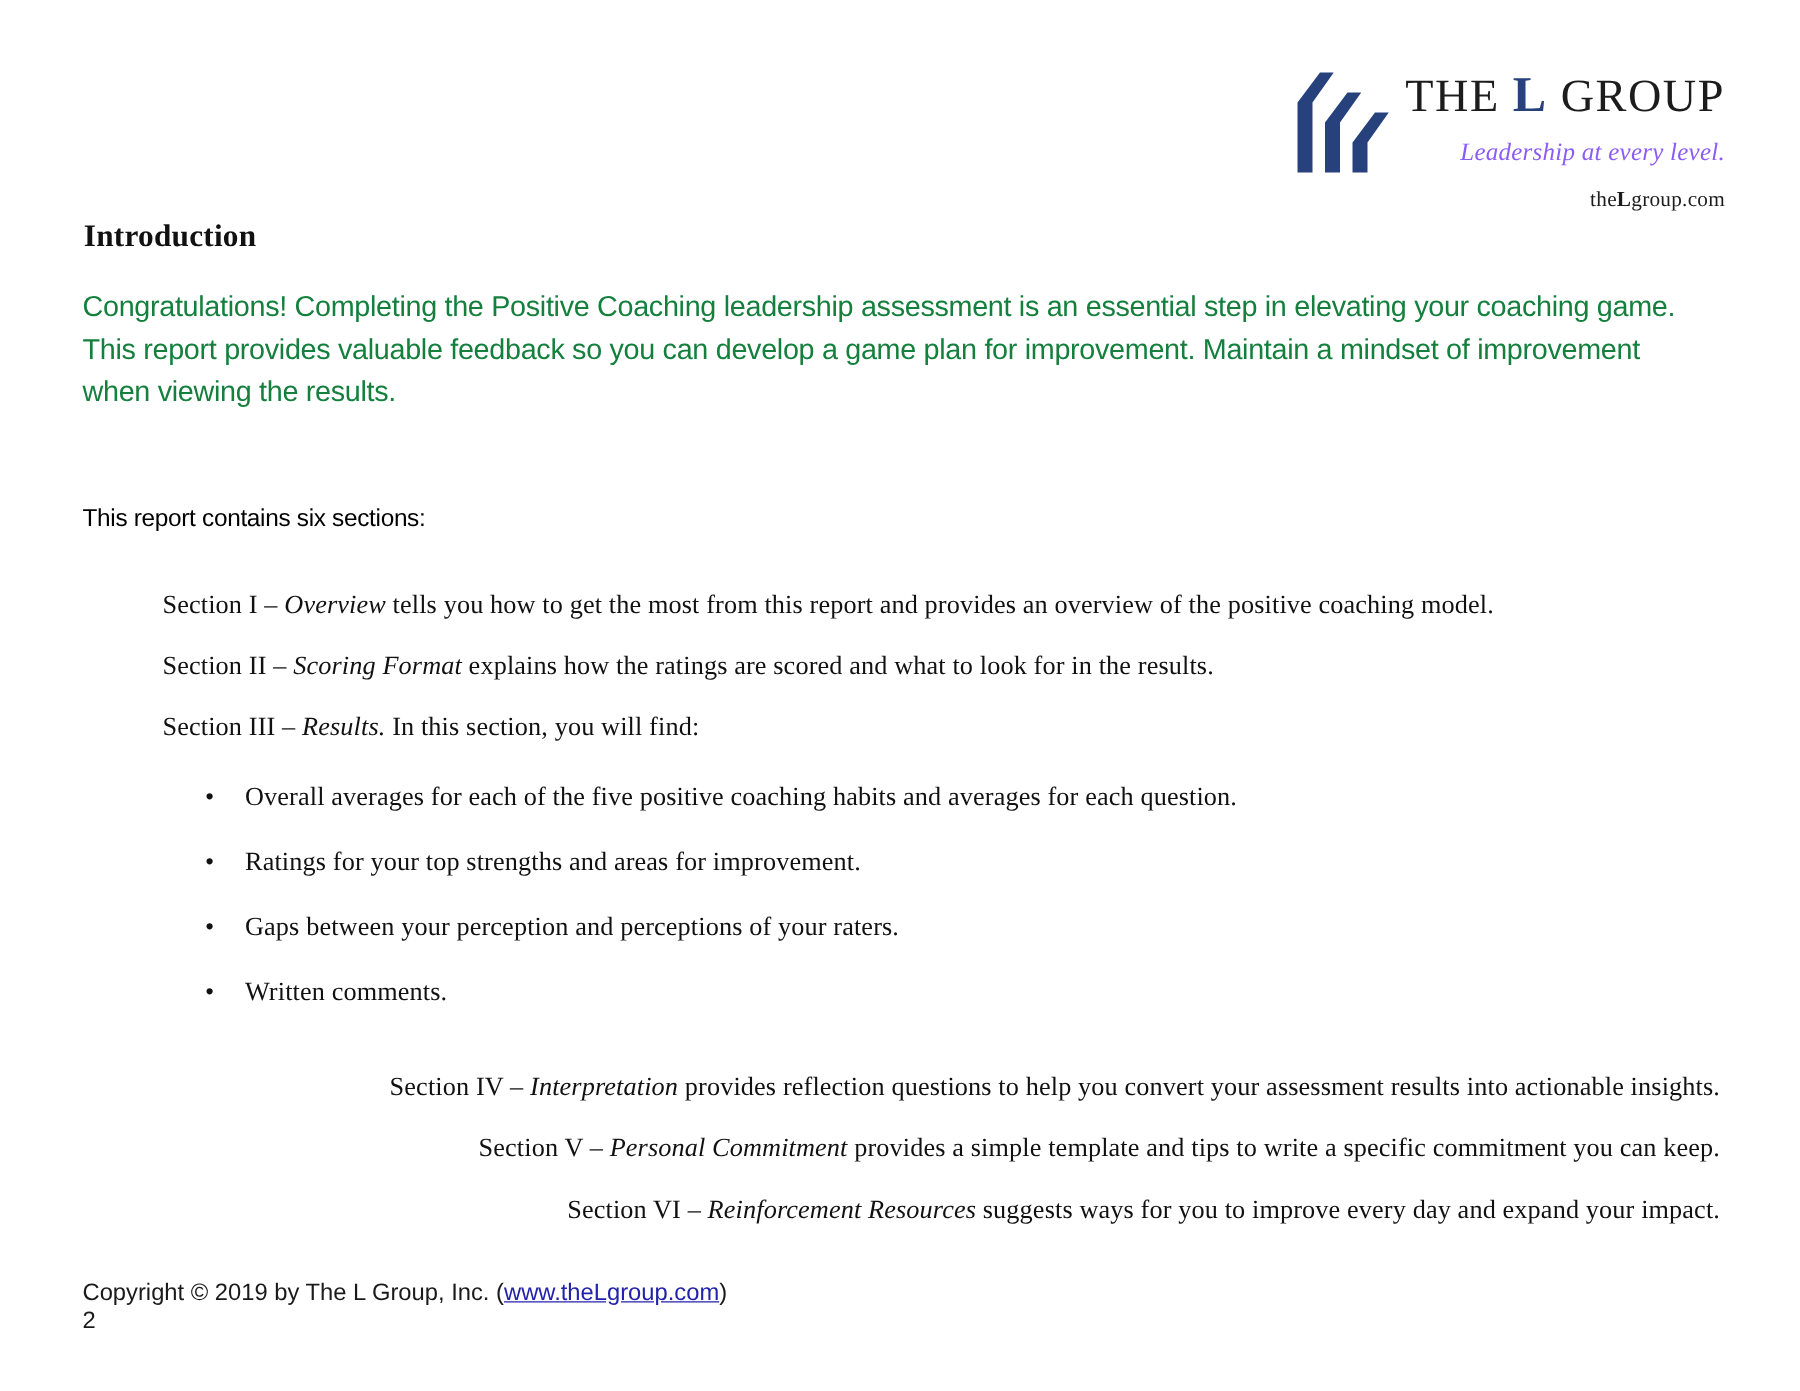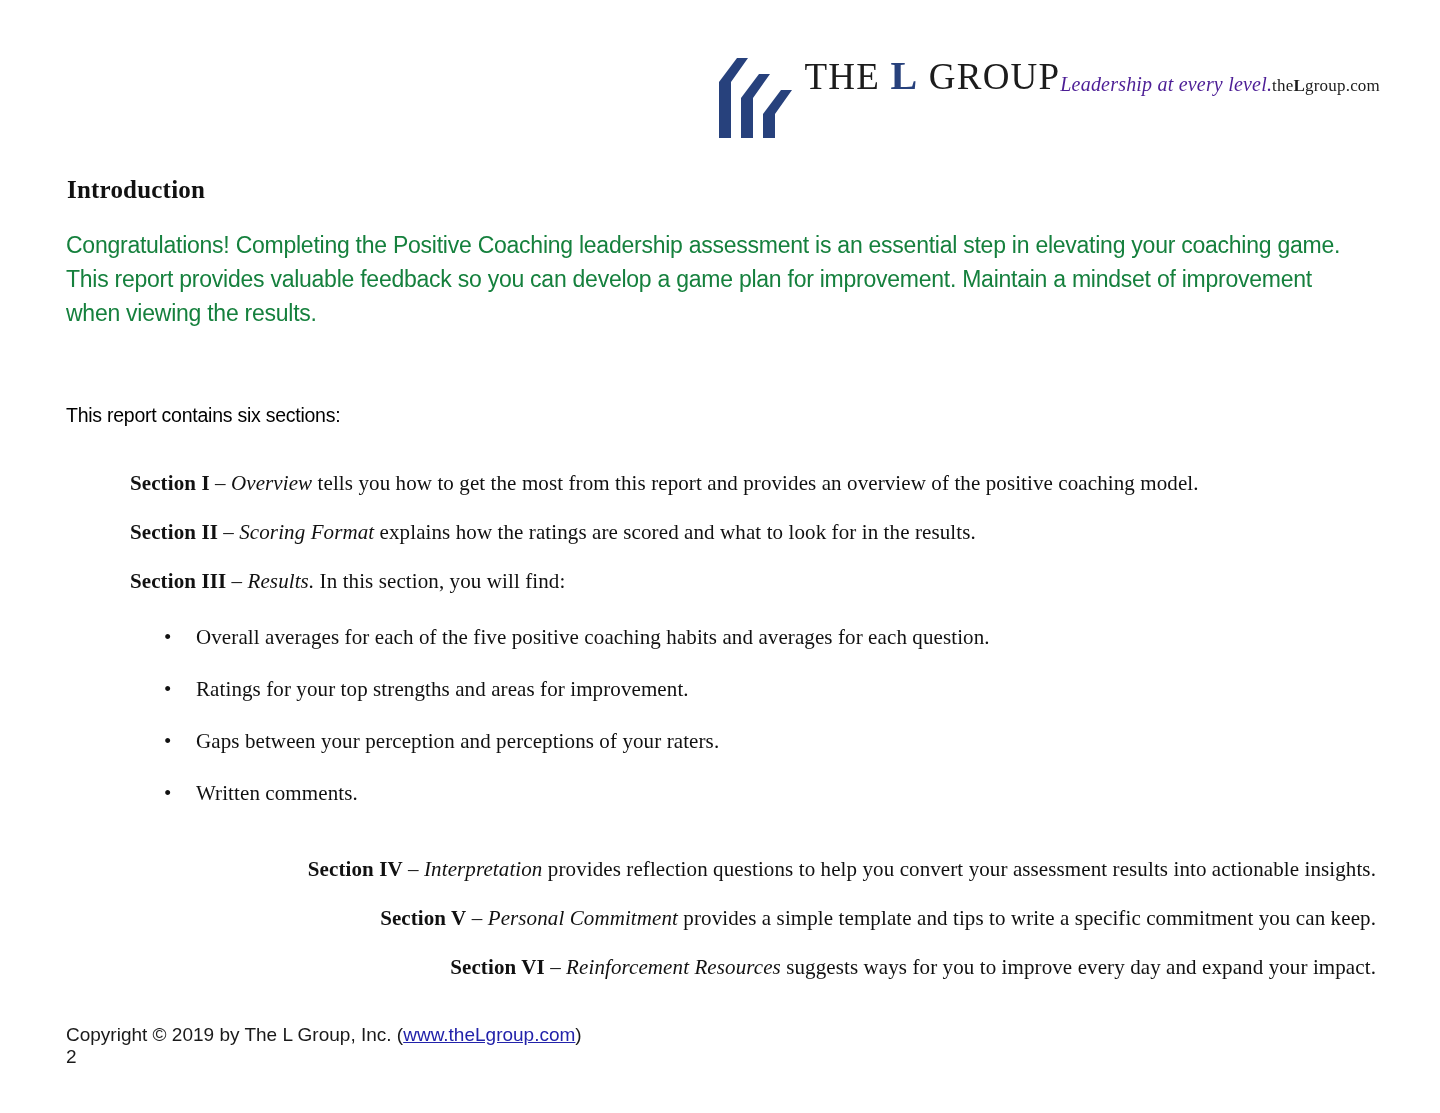--- a/index.html
+++ b/index.html
@@ -25,43 +25,43 @@
     align-items: flex-start;
   }
   .logo-mark {
     width: 82px;
     height: 92px;
     margin-right: 6px;
     flex: 0 0 auto;
   }
   .logo-text {
     display: flex;
-    flex-direction: row;
+    flex-direction: column;
     align-items: flex-end;
     padding-top: 4px;
   }
   .logo-title {
     font-family: "Liberation Serif", "DejaVu Serif", serif;
     font-size: 37px;
     letter-spacing: 1.2px;
     color: #1c1c1c;
     line-height: 1;
     white-space: nowrap;
   }
   .logo-title .lg-l {
     color: #27417c;
     font-weight: bold;
     font-size: 40px;
   }
   .logo-tagline {
     font-family: "Liberation Serif", "DejaVu Serif", serif;
     font-style: italic;
     font-size: 20px;
-    color: #4c1d95;
-    margin-top: 5px;
+    color: #8b5cf6;
+    margin-top: 15px;
     letter-spacing: 0.2px;
     white-space: nowrap;
   }
   .logo-site {
     font-family: "Liberation Serif", "DejaVu Serif", serif;
     font-size: 17px;
     color: #1c1c1c;
     margin-top: 16px;
     letter-spacing: 0.2px;
     white-space: nowrap;
@@ -109,21 +109,21 @@
   }
 
   .section-line {
     font-family: "Liberation Serif", "DejaVu Serif", serif;
     font-size: 21px;
     line-height: 28px;
     color: #111111;
     margin: 0 0 0 64px;
     letter-spacing: 0.1px;
   }
-  .section-line .sec-name { font-weight: bold; }
+  .section-line .sec-name { font-weight: normal; }
   .section-line .sec-title { font-style: italic; }
 
   .sec-gap-1 { margin-top: 39px; }
   .sec-gap-2 { margin-top: 21px; }
 
   .bullets {
     list-style: none;
     margin: 28px 0 0 0;
     padding: 0;
   }

